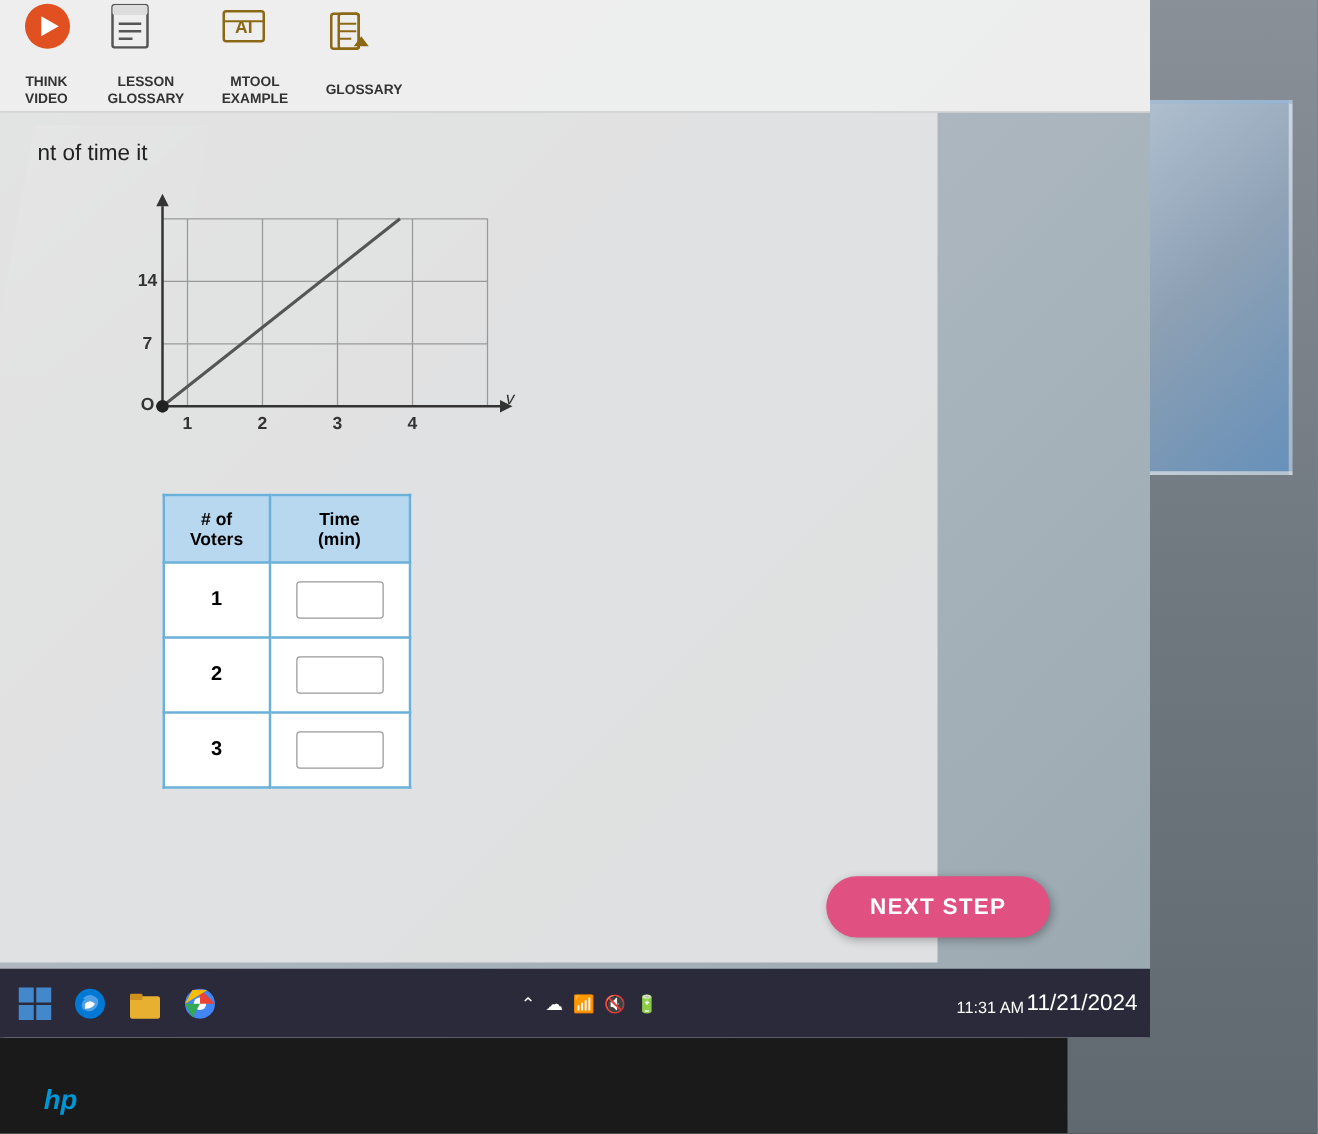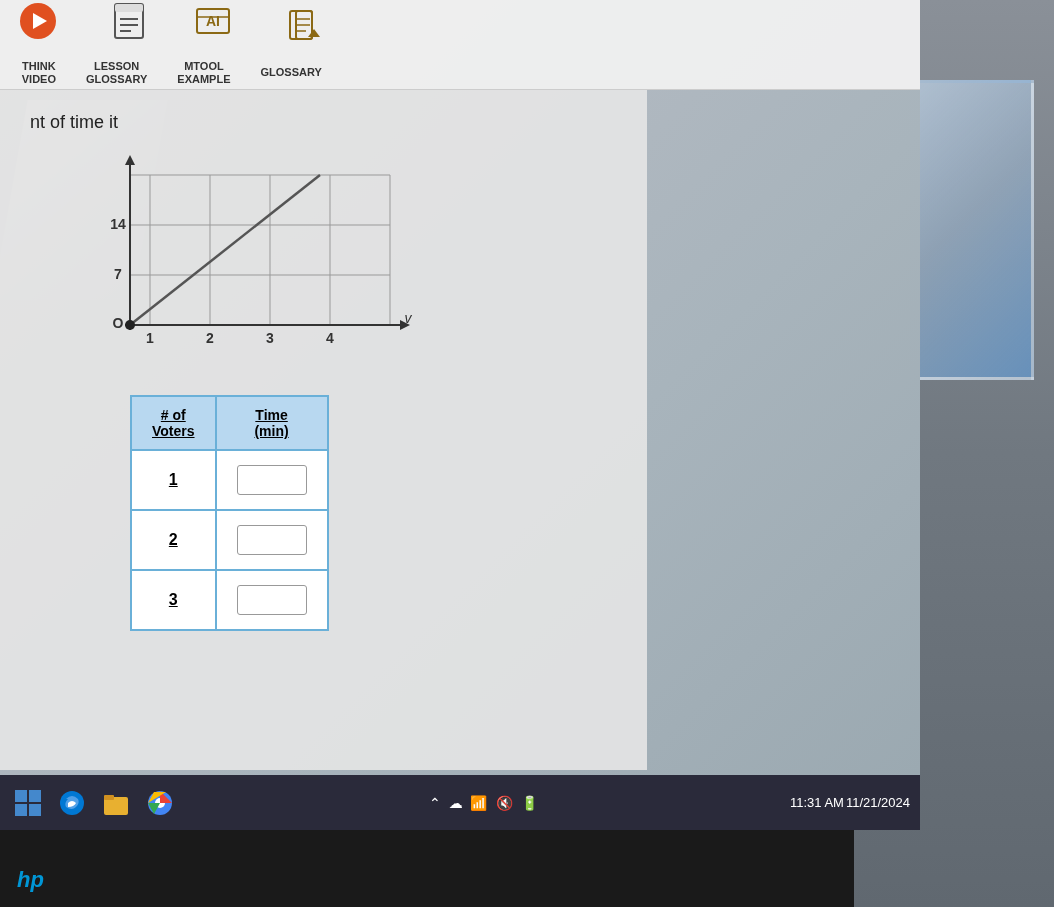--- a/index.html
+++ b/index.html
@@ -68,21 +68,21 @@
       align-items: center;
       padding: 0 20px;
       gap: 30px;
       border-bottom: 1px solid #ccc;
       z-index: 10;
     }
 
     .toolbar-item {
       display: flex;
       flex-direction: column;
-      align-items: flex-end;
+      align-items: flex-start;
       gap: 21px;
       cursor: pointer;
     }
 
     .toolbar-icon {
       width: 36px;
       height: 36px;
       display: flex;
       align-items: center;
       justify-content: center;
@@ -113,21 +113,21 @@
       border-bottom: 8px solid transparent;
       border-left: 14px solid white;
       margin-left: 3px;
     }
 
     
     .main-content {
       position: absolute;
       top: 90px;
       left: 0;
-      width: 647px;
+      width: 750px;
       bottom: 60px;
       background: rgba(230,230,230,0.9);
       padding: 20px 30px;
     }
 
     
     .question-text {
       font-size: 18px;
       color: #222;
       margin-bottom: 20px;
@@ -149,21 +149,20 @@
 
     
     .table-container {
       margin: 10px 0 0 100px;
     }
 
     table {
       border-collapse: collapse;
       background: white;
       border: 2px solid #6ab0d8;
-      text-decoration: underline;
     }
 
     table th {
       background: #b8d8f0;
       padding: 10px 20px;
       border: 2px solid #6ab0d8;
       font-size: 14px;
       font-weight: bold;
       text-align: center;
     }
@@ -234,38 +233,38 @@
       gap: 2px;
     }
 
     .taskbar-time {
       color: white;
       font-size: 13px;
     }
 
     .taskbar-date {
       color: white;
-      font-size: 13px;
+      font-size: 18px;
     }
 
     .sys-icon {
       color: white;
       font-size: 14px;
     }
 
     
     .hp-logo {
       position: absolute;
       bottom: 0;
       left: 0;
       width: 80px;
       height: 60px;
       display: flex;
       align-items: center;
-      justify-content: flex-start;
+      justify-content: flex-end;
       z-index: 30;
       padding-left: 12px;
     }
 
     
     .screen-glare {
       position: absolute;
       top: 100px;
       left: 10px;
       width: 140px;
@@ -418,20 +417,21 @@
             <td>3</td>
             <td>
               <input type="text" class="answer-input" value="" style="">
             </td>
           </tr>
         </tbody>
       </table>
     </div>
   </div>
 
+  <button class="next-step-btn">NEXT STEP</button>
 
   <div class="taskbar">
 
     <div class="taskbar-icon">
       <svg width="28" height="28" viewBox="0 0 28 28">
         <rect x="1" y="1" width="12" height="12" fill="#4488cc"></rect>
         <rect x="15" y="1" width="12" height="12" fill="#4488cc"></rect>
         <rect x="1" y="15" width="12" height="12" fill="#4488cc"></rect>
         <rect x="15" y="15" width="12" height="12" fill="#4488cc"></rect>
       </svg>

